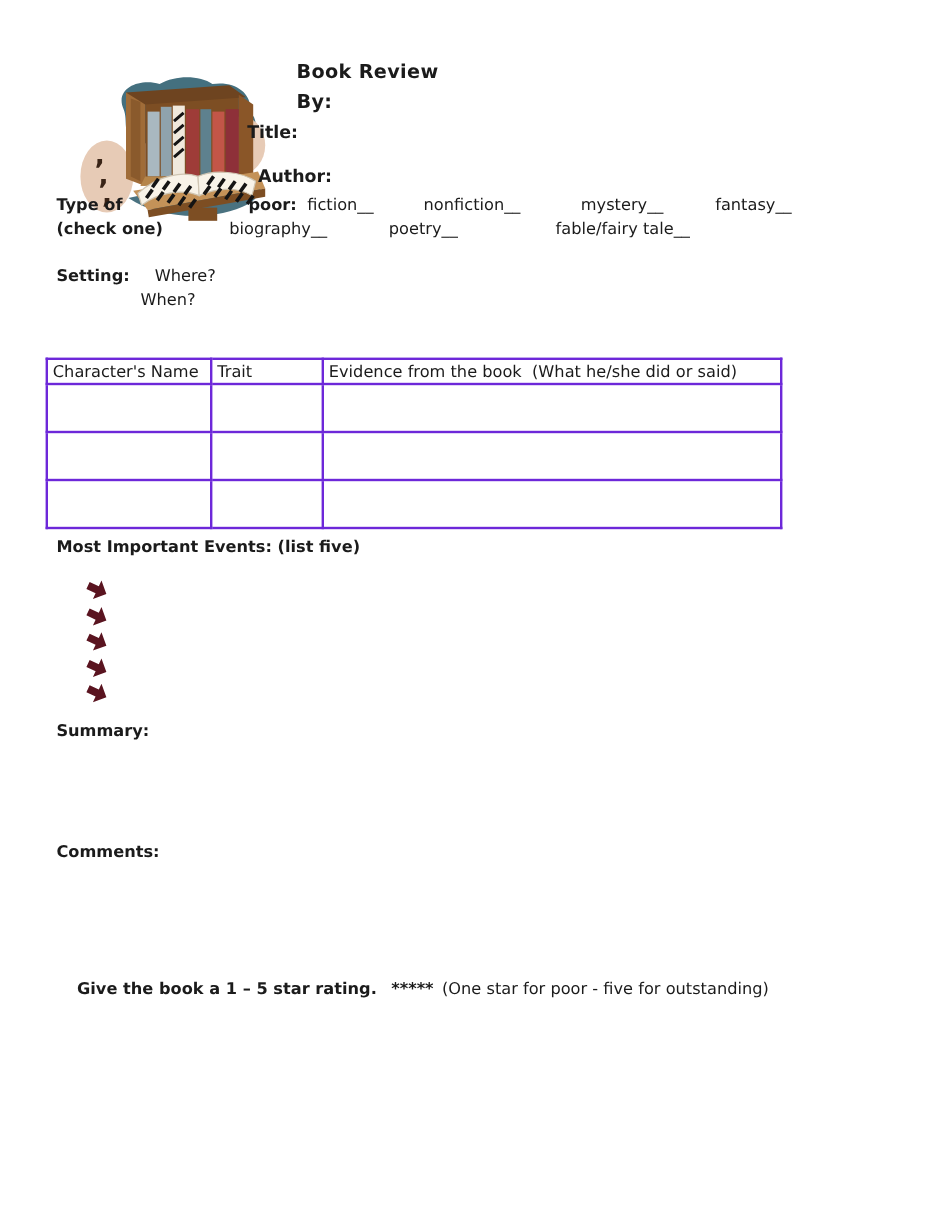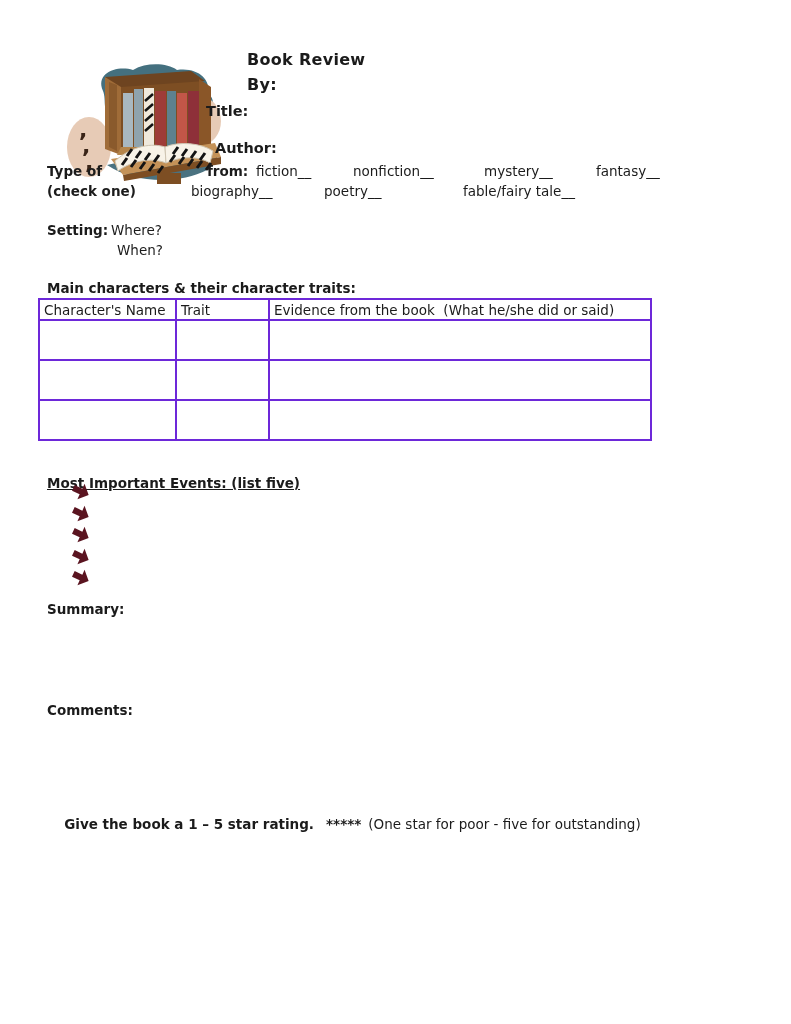--- a/index.html
+++ b/index.html
@@ -89,35 +89,34 @@
       <path d="M105,101 l5,-7 m4,9 l5,-7 m4,9 l5,-7 m4,9 l5,-7 m4,9 l5,-7" stroke="#141414" stroke-width="3" fill="none"></path>
     </svg>
   </div>
 
   <div class="abs h1" style="left:247px; top:50px;">Book Review</div>
   <div class="abs h1" style="left:247px; top:75px;">By:</div>
   <div class="abs h2" style="left:206px; top:103px;">Title:</div>
   <div class="abs h2" style="left:215px; top:123px;margin-top:17px;">Author:</div>
 
   <div class="abs b" style="left:47px;  top:163px;">Type of</div>
-  <div class="abs b" style="left:207px; top:163px;">from:</div>
+  <div class="abs b" style="left:207px; top:163px;">poor:</div>
   <div class="abs r" style="left:256px; top:163px;">fiction__</div>
   <div class="abs r" style="left:353px; top:163px;text-align:right;">nonfiction__</div>
   <div class="abs r" style="left:484px; top:163px;">mystery__</div>
   <div class="abs r" style="left:596px; top:163px;">fantasy__</div>
   <div class="abs b" style="left:47px;  top:183px;text-align:center;">(check one)</div>
   <div class="abs r" style="left:191px; top:183px;">biography__</div>
   <div class="abs r" style="left:324px; top:183px;">poetry__</div>
   <div class="abs r" style="left:463px; top:183px;">fable/fairy tale__</div>
 
   <div class="abs b" style="left:47px;  top:222px;">Setting:</div>
-  <div class="abs r" style="left:111px; top:222px;">Where?</div>
+  <div class="abs r" style="left:129px; top:222px;">Where?</div>
   <div class="abs r" style="left:117px; top:242px;">When?</div>
 
-  <div class="abs b" style="left:47px; top:280px;">Main characters &amp; their character traits:</div>
   <table class="traits">
     <colgroup>
         <col class="col-name">
         <col class="col-trait">
         <col class="col-evidence">
       </colgroup>
     <tbody>
         <tr>
       <th>Character's Name</th>
       <th>Trait</th>
@@ -134,21 +133,21 @@
       <td></td>
     </tr>
     <tr>
       <td></td>
       <td></td>
       <td></td>
     </tr>
   </tbody>
     </table>
 
-  <div class="abs b" style="left:47px; top:475px;text-decoration:underline;">Most Important Events: (list five)</div>
+  <div class="abs b" style="left:47px; top:448px;">Most Important Events: (list five)</div>
   <div class="arrow" style="top:482px;">
     <svg width="22" height="19" viewBox="0 0 20 18">
         <path d="M2,6 L10,6 L10,1 L18,9 L10,17 L10,12 L2,12 Z" fill="#5a1420" transform="rotate(25 10 9)"></path>
       </svg>
   </div>
   <div class="arrow" style="top:504px;">
     <svg width="22" height="19" viewBox="0 0 20 18">
         <path d="M2,6 L10,6 L10,1 L18,9 L10,17 L10,12 L2,12 Z" fill="#5a1420" transform="rotate(25 10 9)"></path>
       </svg>
   </div>

